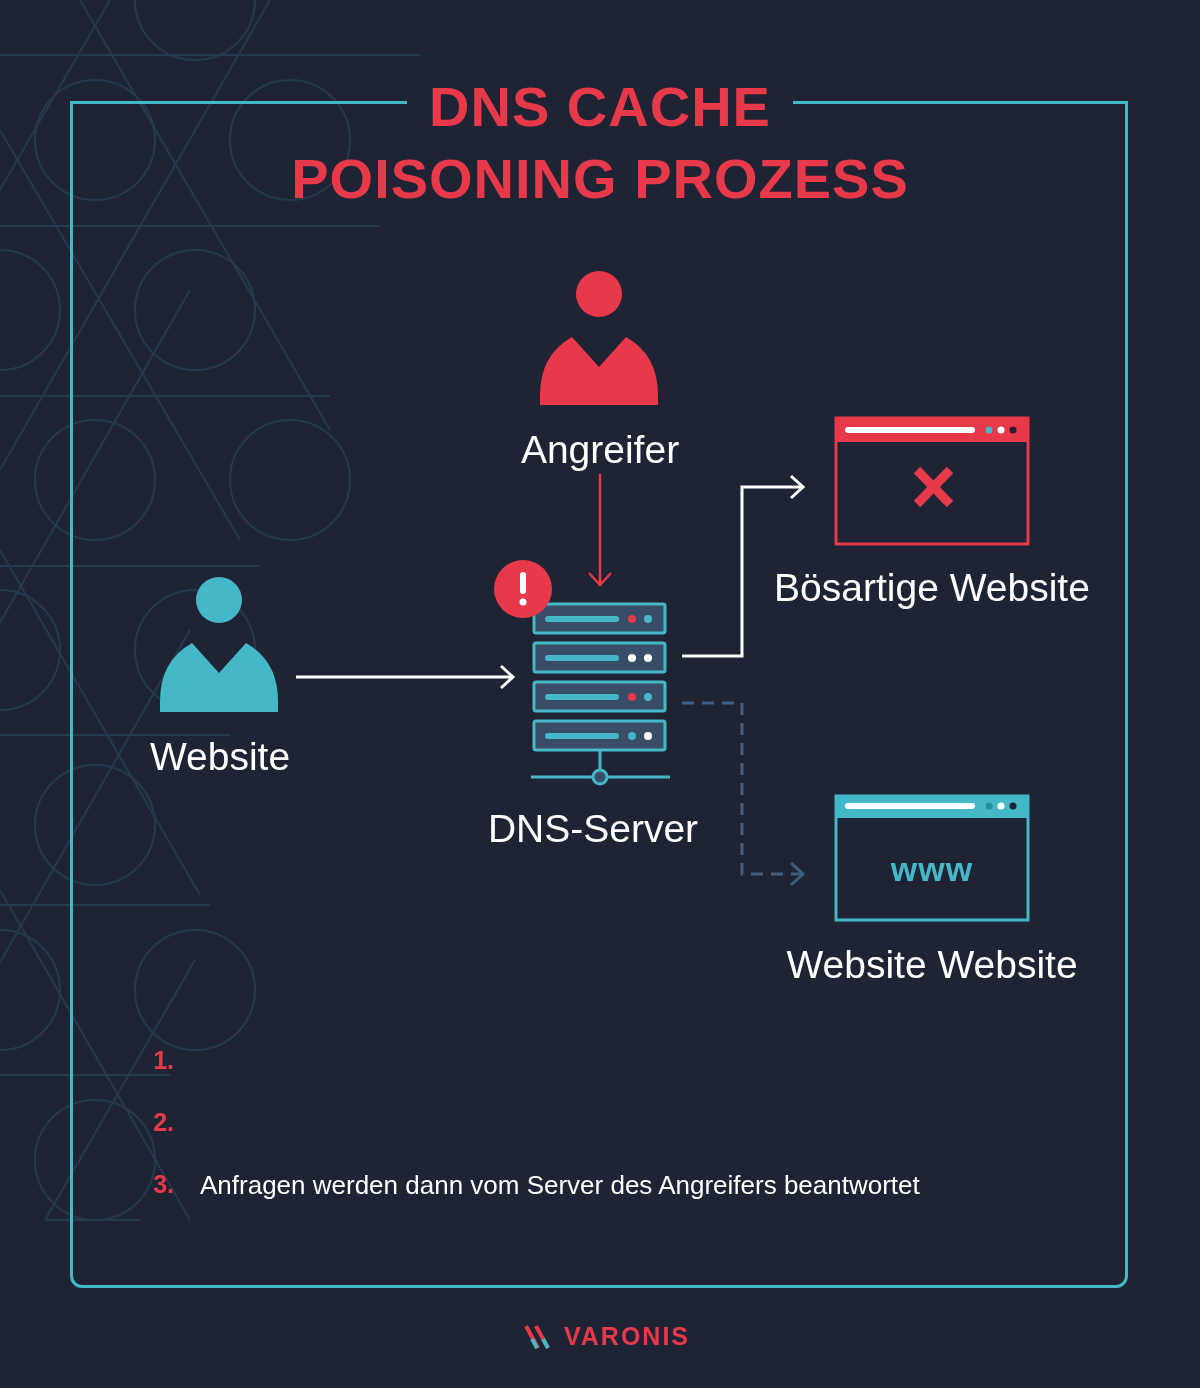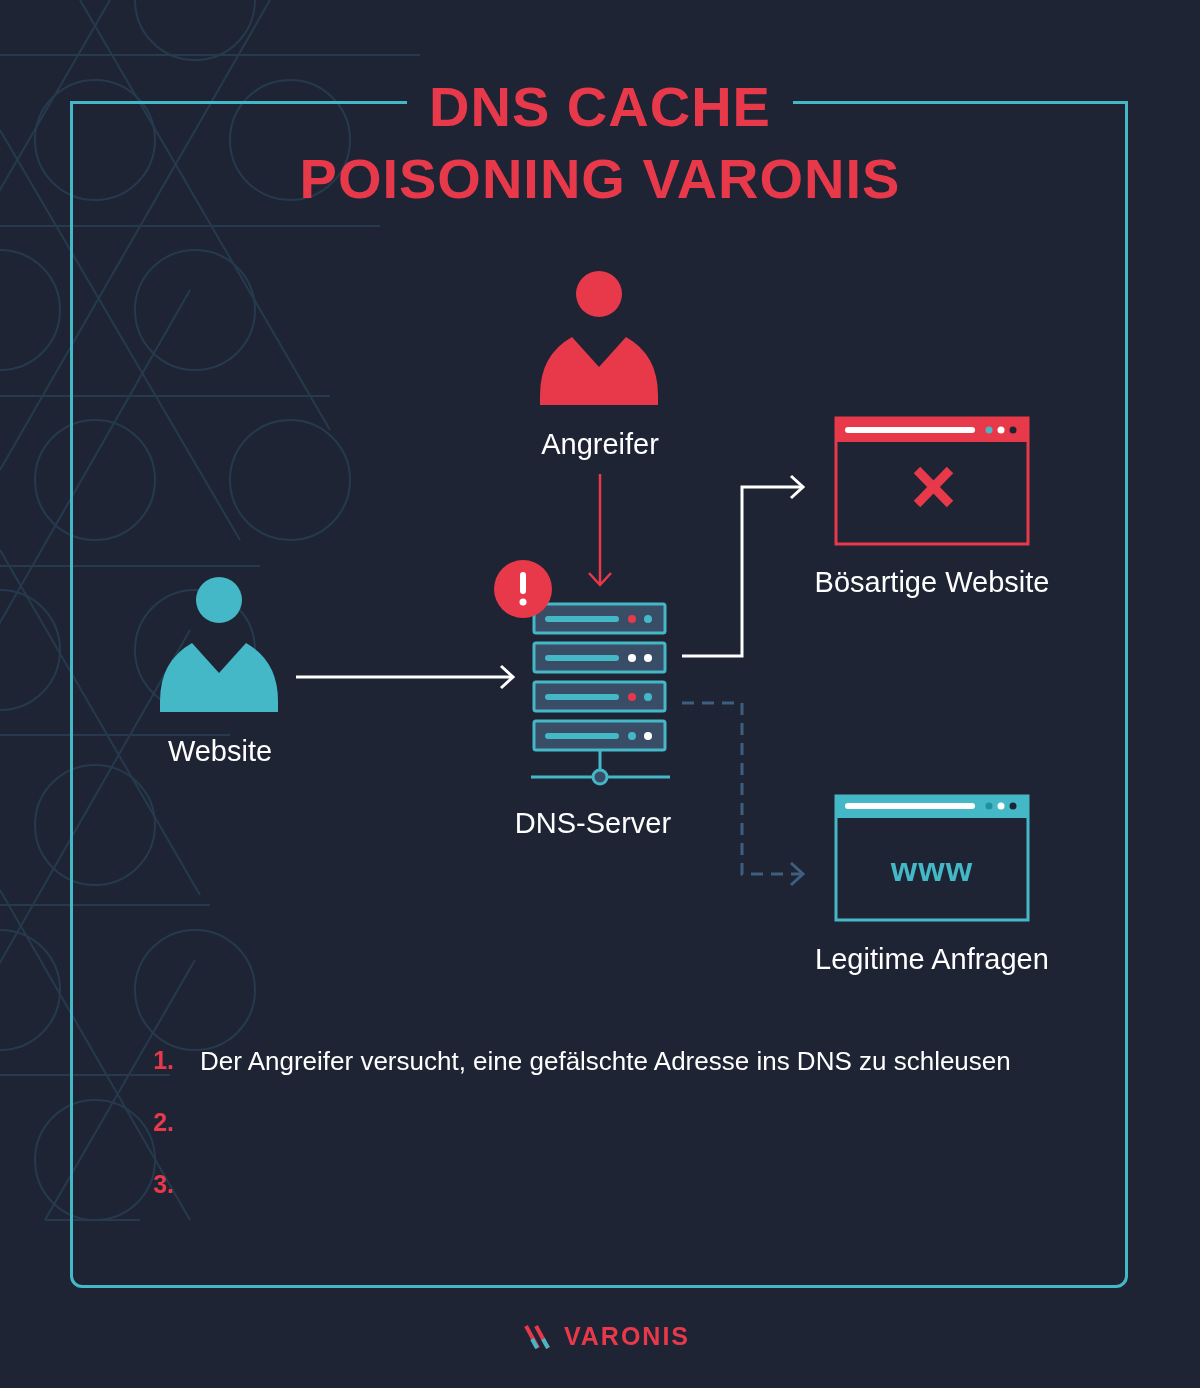--- a/index.html
+++ b/index.html
@@ -19,21 +19,21 @@
   }
   .title-line {
     position: absolute; left: 0; width: 1200px; text-align: center;
     color: #e8394b; font-weight: bold; font-size: 56px; letter-spacing: 1px;
   }
   #title-1 { top: 74px; }
   #title-1 span { background: #1e2434; padding: 0 22px; }
   #title-2 { top: 146px; }
   #diagram { position: absolute; left: 0; top: 0; width: 1200px; height: 1388px; }
   .label {
-    position: absolute; color: #ffffff; font-size: 29px;
+    position: absolute; color: #ffffff; font-size: 39px;
     white-space: nowrap; transform: translateX(-50%);
   }
   #steps {
     position: absolute; left: 140px; top: 1046px;
     list-style: none; margin: 0; padding: 0;
   }
   #steps li { height: 62px; display: flex; align-items: flex-start; }
   .step-num { color: #e8394b; font-weight: bold; font-size: 25px; width: 58px; text-align: right; padding-right: 0; margin-top: 2px; }
   .step-text { color: #ffffff; font-size: 26px; margin-left: 2px; padding-left: 0; }
   .step-num-wrap { width: 34px; text-align: right; margin-right: 24px; }
@@ -77,21 +77,21 @@
     <line x1="190" y1="630" x2="-10" y2="980"></line>
     <line x1="0" y1="890" x2="190" y2="1220"></line>
     <line x1="195" y1="960" x2="45" y2="1220"></line>
     <line x1="45" y1="1220" x2="140" y2="1220"></line>
   </g>
 </svg>
 
 <div id="frame"></div>
 
 <div id="title-1" class="title-line"><span>DNS CACHE</span></div>
-<div id="title-2" class="title-line">POISONING VARONIS</div>
+<div id="title-2" class="title-line">POISONING PROZESS</div>
 
 <svg id="diagram" viewBox="0 0 1200 1388">
 
   <g fill="#e8394b">
     <circle cx="599" cy="294" r="23"></circle>
     <path d="M572 337 L599 367 L626 337 Q658 355 658 395 L658 405 L540 405 L540 395 Q540 355 572 337 Z"></path>
   </g>
 
   <g fill="#45b8c8">
     <circle cx="219" cy="600" r="23"></circle>
@@ -172,32 +172,32 @@
     <circle cx="1013" cy="806" r="3.5" fill="#1e2434"></circle>
   </g>
 </svg>
 
 <div class="label" style="left:932px; top:850px; color:#45b8c8; font-size:34px; font-weight:bold; letter-spacing:1px;">www</div>
 
 <div class="label" style="left:600px; top:428px;">Angreifer</div>
 <div class="label" style="left:220px; top:735px;">Website</div>
 <div class="label" style="left:593px; top:807px;">DNS-Server</div>
 <div class="label" style="left:932px; top:566px;text-align:right;">Bösartige Website</div>
-<div class="label" style="left:932px; top:943px;">Legitime Anfragen</div>
+<div class="label" style="left:932px; top:943px;">Website Website</div>
 
 <ul id="steps">
   <li>
     <span class="step-num-wrap"><span class="step-num">1.</span></span>
-    <span class="step-text">Der Angreifer versucht, eine gefälschte Adresse ins DNS zu schleusen</span>
   </li>
   <li>
     <span class="step-num-wrap"><span class="step-num">2.</span></span>
   </li>
   <li>
     <span class="step-num-wrap"><span class="step-num">3.</span></span>
+    <span class="step-text">Anfragen werden dann vom Server des Angreifers beantwortet</span>
   </li>
 </ul>
 
 <div id="logo">
   <svg width="36" height="26" viewBox="0 0 36 26">
     <line x1="2" y1="2" x2="14" y2="24" stroke="#e8394b" stroke-width="4"></line>
     <line x1="12" y1="2" x2="24" y2="24" stroke="#e8394b" stroke-width="4"></line>
     <line x1="19" y1="15" x2="24" y2="24" stroke="#45b8c8" stroke-width="4"></line>
     <line x1="8" y1="15" x2="13" y2="24" stroke="#45b8c8" stroke-width="4"></line>
   </svg>

